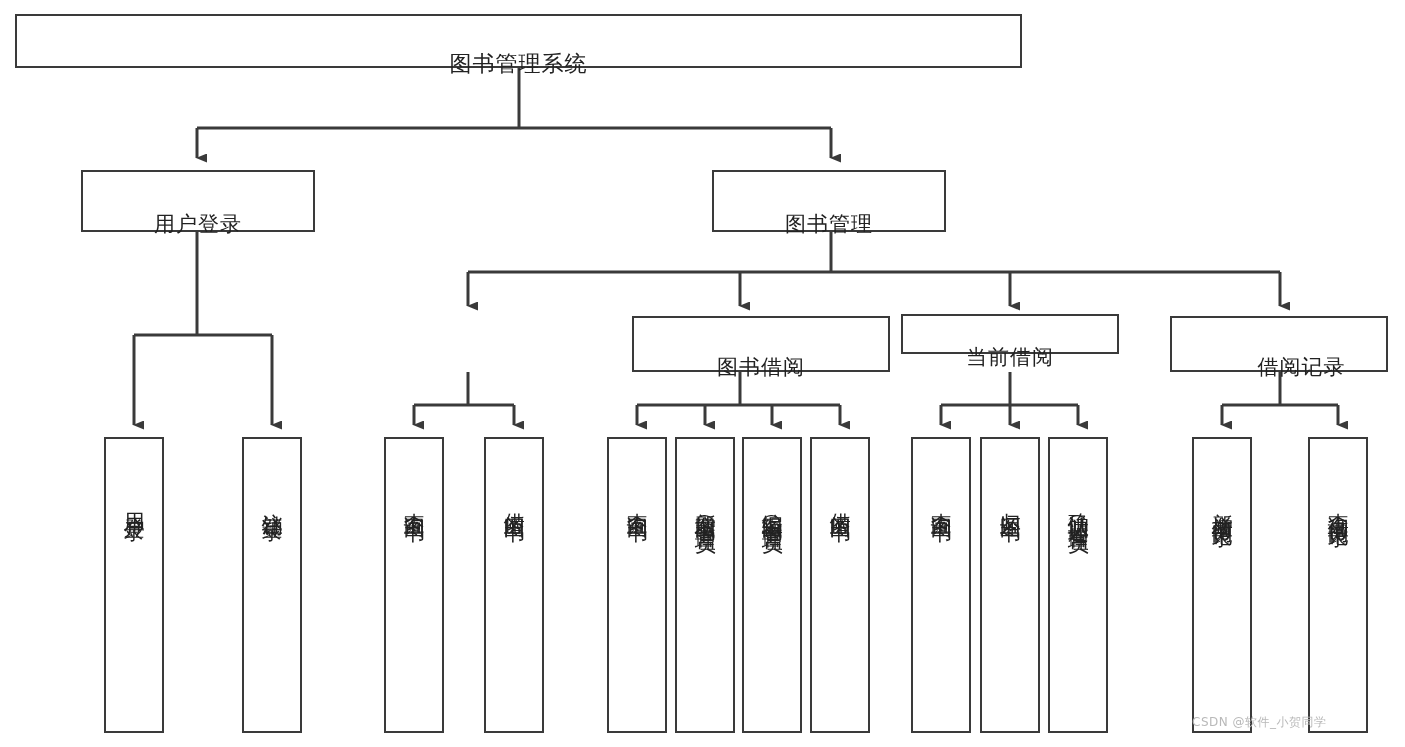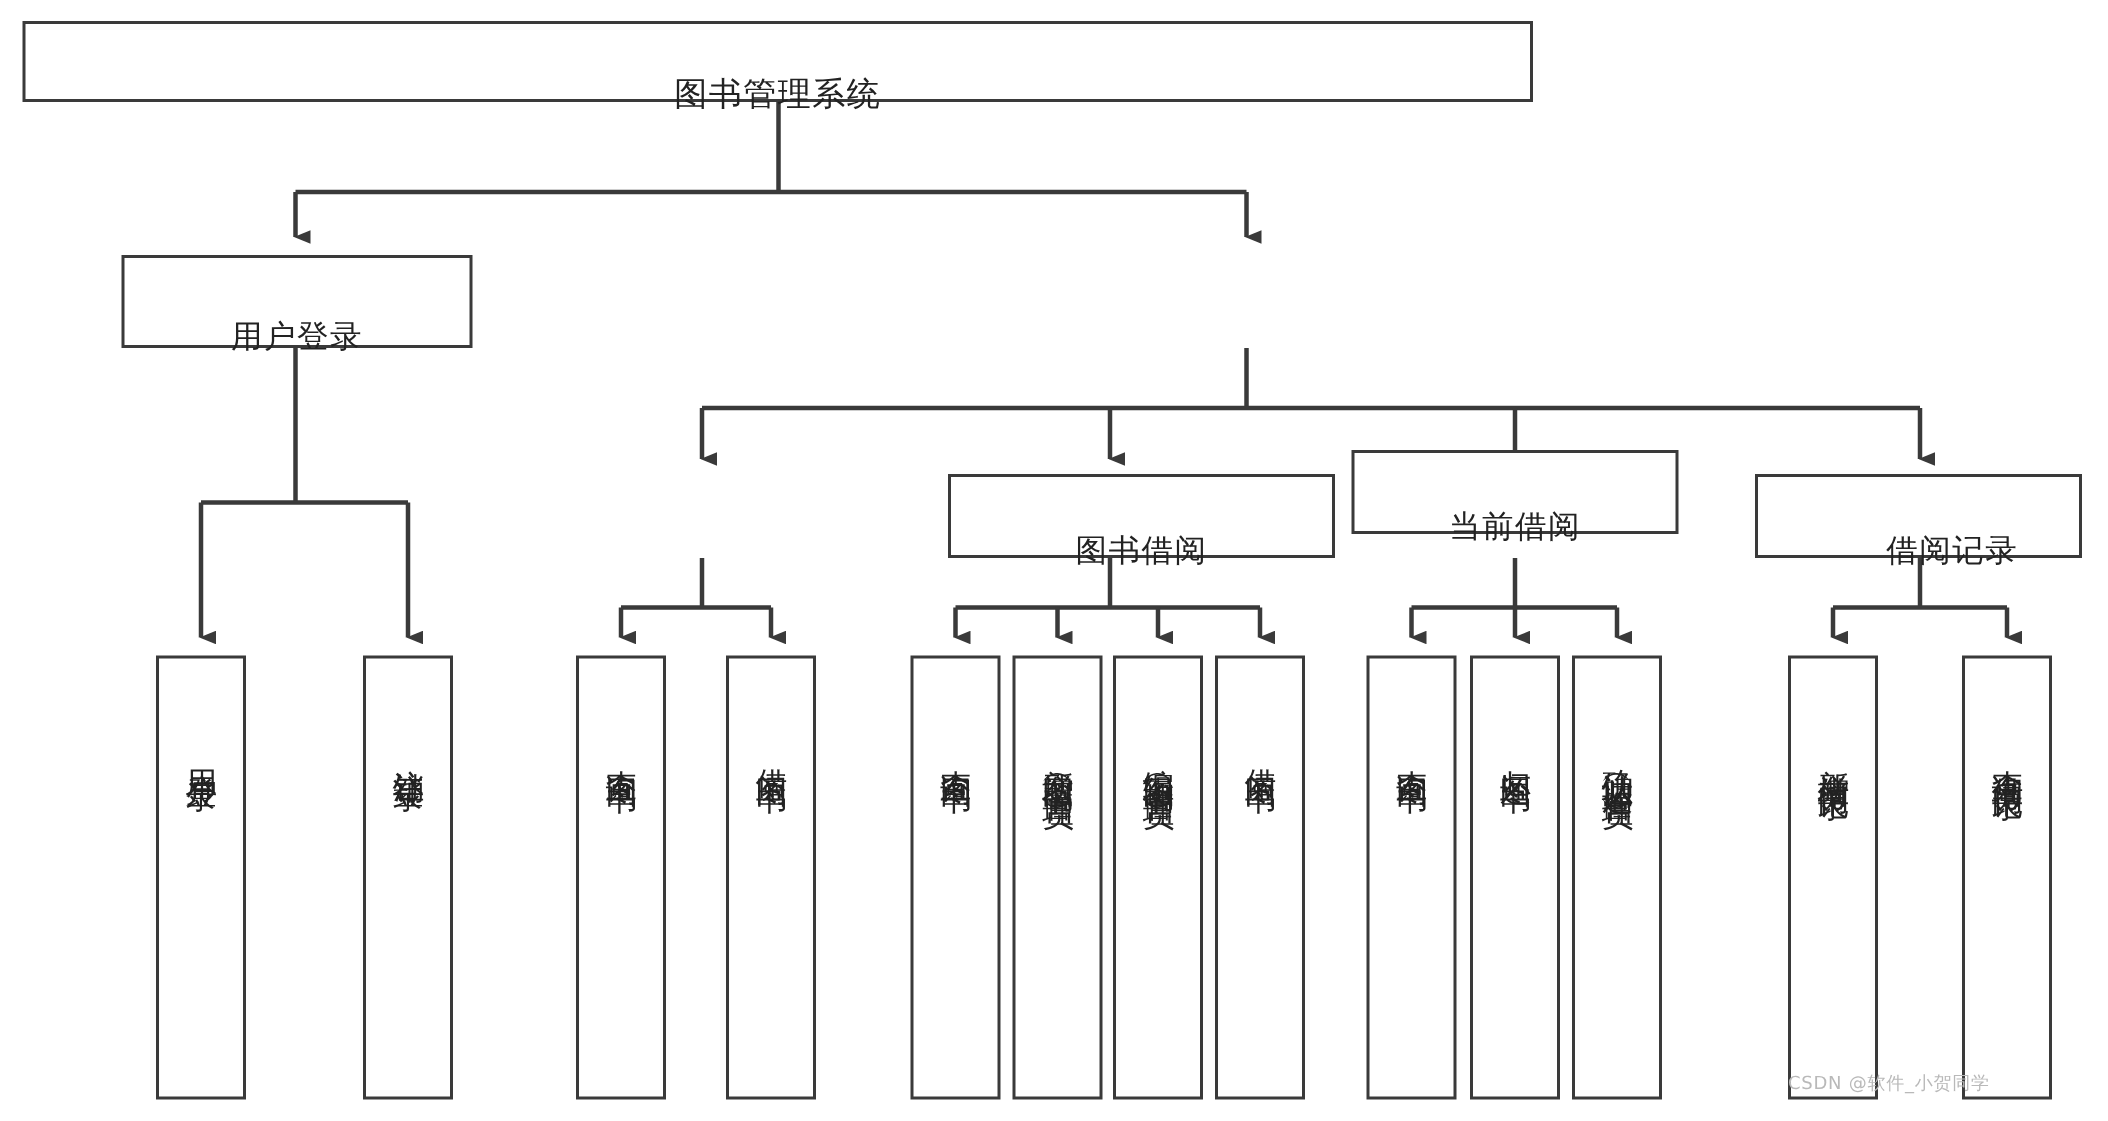--- a/index.html
+++ b/index.html
@@ -132,27 +132,30 @@
   </svg>
 
   <div class="node horiz root" style="left:15px; top:14px; width:1007px; height:54px;">
     <span class="node-label">图书管理系统</span>
   </div>
 
   <div class="node horiz" style="left:81px; top:170px; width:234px; height:62px;">
     <span class="node-label">用户登录</span>
   </div>
 
+  <div class="node horiz" style="left:712px; top:170px; width:234px; height:62px;">
+    <span class="node-label">图书管理</span>
+  </div>
 
 
   <div class="node horiz" style="left:632px; top:316px; width:258px; height:56px;">
     <span class="node-label">图书借阅</span>
   </div>
 
-  <div class="node horiz" style="left:901px; top:300px; width:218px; height:56px;">
+  <div class="node horiz" style="left:901px; top:314px; width:218px; height:40px;">
     <span class="node-label">当前借阅</span>
   </div>
 
   <div class="node horiz" style="left:1170px; top:316px; width:218px; height:56px;padding-left:45px;">
     <span class="node-label">借阅记录</span>
   </div>
 
   <div class="node vert" style="left:104px; top:437px; width:60px; height:296px;">
     <span class="node-label">用户登录</span>
   </div>

